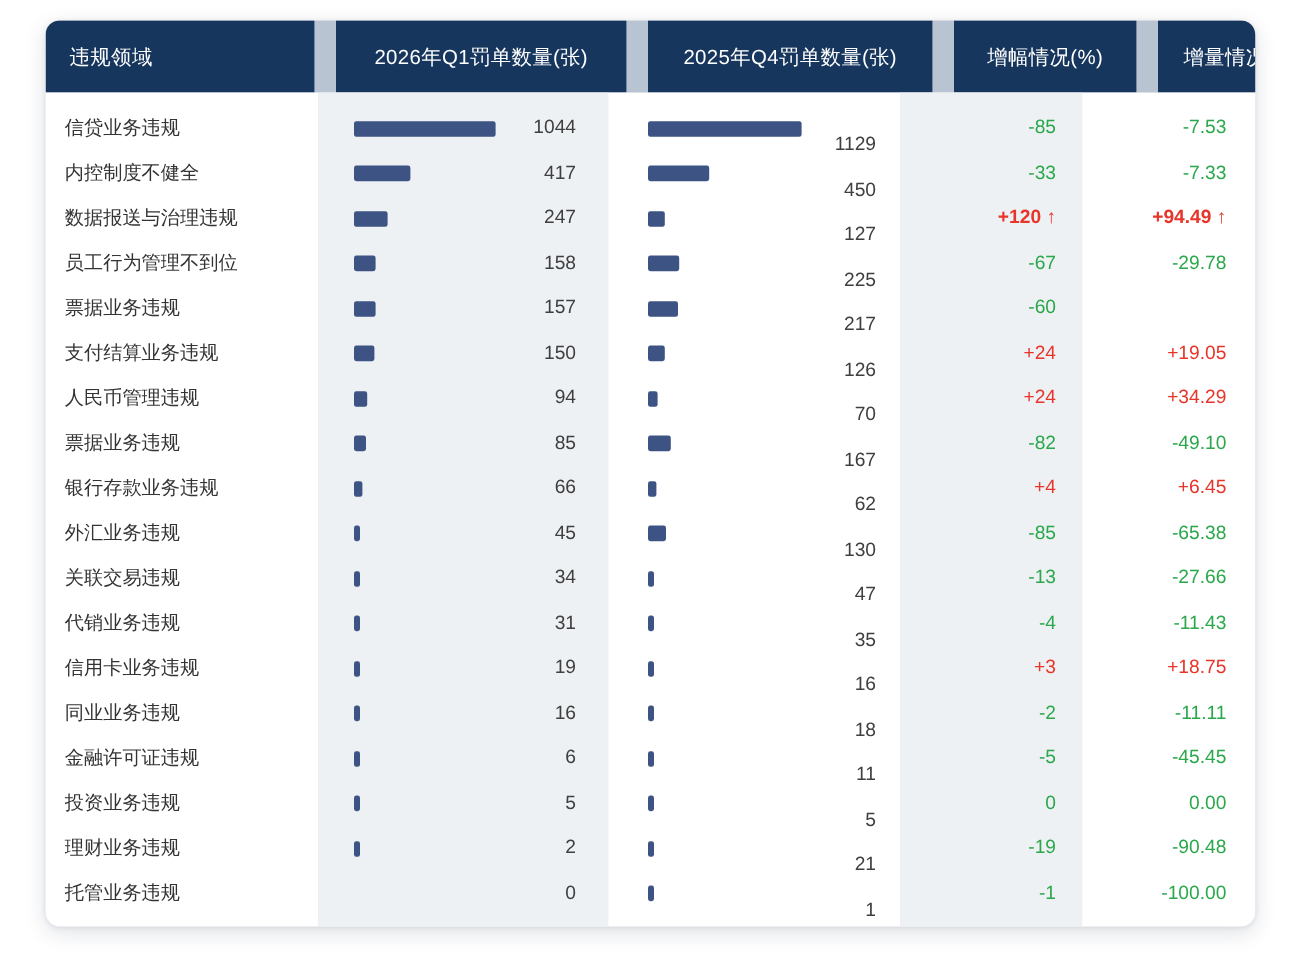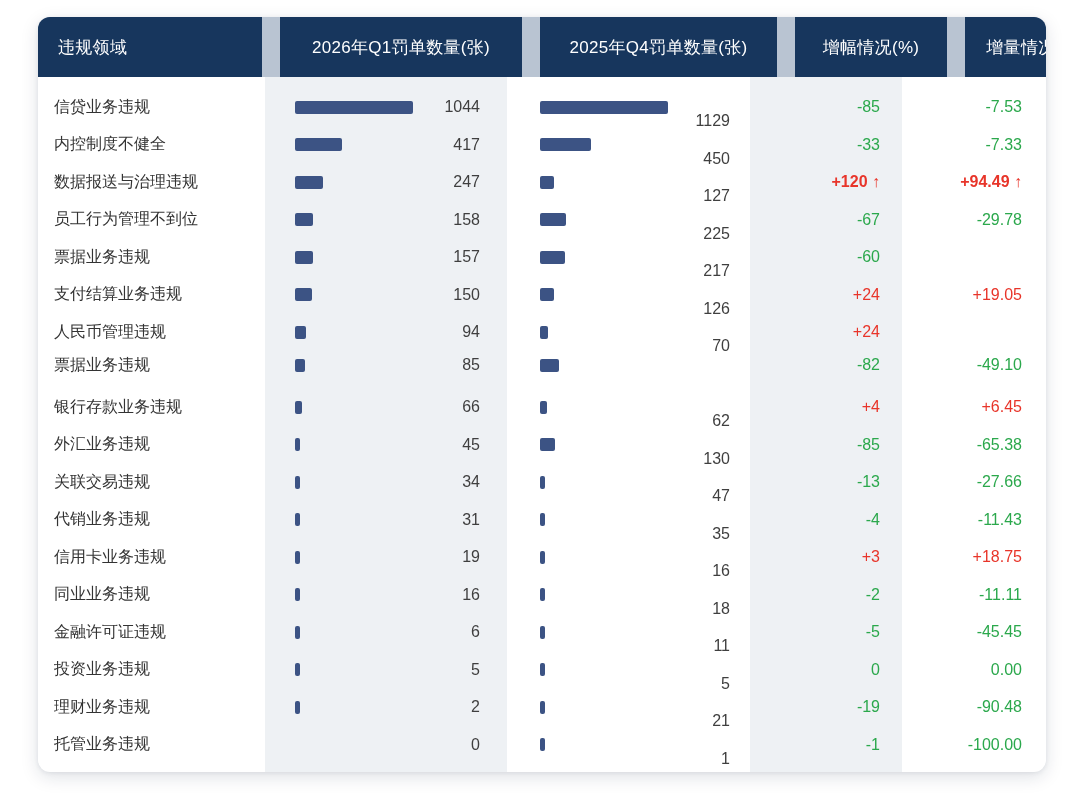--- a/index.html
+++ b/index.html
@@ -154,30 +154,32 @@
     <div class="cell c-label">人民币管理违规</div>
     <div class="cell c-bar q1">
       <span class="bar" style="width: 11px;"></span>
       <span class="val">94</span>
     </div>
     <div class="cell c-bar q4">
       <span class="bar" style="width: 8px;"></span>
       <span class="val">70</span>
     </div>
     <div class="cell c-delta t-up">+24</div>
+    <div class="cell c-rate t-up">+34.29</div>
   </div>
 
   <div class="row">
     <div class="cell c-label">票据业务违规</div>
     <div class="cell c-bar q1">
       <span class="bar" style="width: 10px;"></span>
       <span class="val">85</span>
     </div>
     <div class="cell c-bar q4">
       <span class="bar" style="width: 19px;"></span>
+      <span class="val">167</span>
     </div>
     <div class="cell c-delta t-down">-82</div>
     <div class="cell c-rate t-down">-49.10</div>
   </div>
 
   <div class="row">
     <div class="cell c-label">银行存款业务违规</div>
     <div class="cell c-bar q1">
       <span class="bar" style="width: 7px;"></span>
       <span class="val">66</span>

